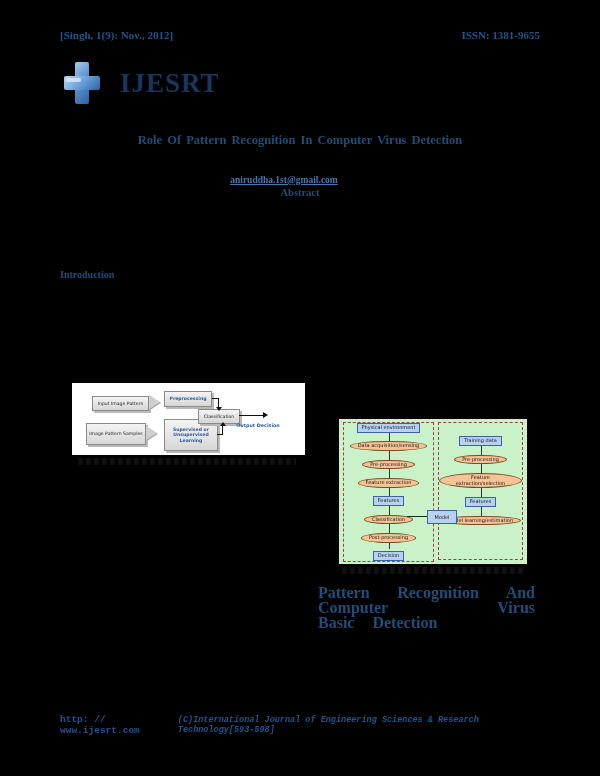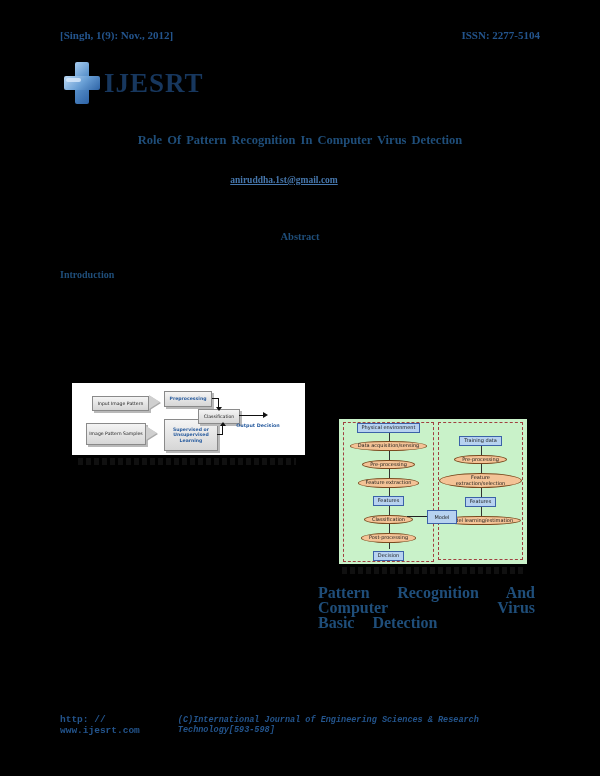--- a/index.html
+++ b/index.html
@@ -2,36 +2,36 @@
 <html><head>
 <meta charset="utf-8">
 <style>
   html,body{margin:0;padding:0;background:#000;}
   .page{position:relative;width:600px;height:776px;background:#000;overflow:hidden;
         font-family:"Liberation Serif", serif;padding-left:8px;}
   
   .hdr-row{position:absolute;top:29px;left:60px;width:480px;display:flex;
            justify-content:space-between;color:#23548c;font-weight:bold;font-size:11px;}
   
-  .logo{position:absolute;top:62px;left:64px;display:flex;align-items:center;gap:4px;justify-content:center;}
+  .logo{position:absolute;top:62px;left:64px;display:flex;align-items:center;gap:20px;justify-content:center;}
   .plus-icon{position:relative;width:36px;height:42px;}
   .plus-icon .v{position:absolute;left:11px;top:0;width:14px;height:42px;border-radius:2px;
      background:linear-gradient(135deg,#a8cdf0 0%,#5b93cc 45%,#2d63a6 100%);}
   .plus-icon .h{position:absolute;left:0;top:14px;width:36px;height:14px;border-radius:2px;
      background:linear-gradient(135deg,#bcd9f4 0%,#6aa0d6 50%,#2d63a6 100%);}
   .plus-icon .hl{position:absolute;left:2px;top:16px;width:15px;height:4px;background:#d9eafb;
      border-radius:2px;opacity:.8;}
   .logo-text{color:#17375e;font-weight:bold;font-size:27px;letter-spacing:1px;}
   
   .title{position:absolute;top:133px;left:60px;width:480px;text-align:center;
          color:#1f4e7a;font-weight:bold;font-size:12.5px;word-spacing:2px;}
   .email{position:absolute;top:175px;left:44px;width:480px;text-align:center;
          color:#4677ad;font-weight:bold;font-size:9.5px;text-decoration:underline;}
   .abstract{position:absolute;top:187px;left:60px;width:480px;text-align:center;
-         color:#1f4e7a;font-weight:bold;font-size:10.5px;margin-top:44px;}
+         color:#1f4e7a;font-weight:bold;font-size:10.5px;}
   .intro{position:absolute;top:269px;left:60px;color:#1f4e7a;font-weight:bold;font-size:10px;}
   .cap-head{position:absolute;top:585px;left:318px;width:217px;color:#1f4e7a;
          font-weight:bold;font-size:16px;line-height:15px;}
   .cap-head .l1{text-align:justify;text-align-last:justify;}
   .cap-head .l2{word-spacing:14px;}
   
   .footer{position:absolute;top:714px;left:60px;width:480px;display:flex;
           justify-content:space-between;align-items:baseline;color:#23548c;font-weight:bold;font-family:Liberation Mono, monospace;}
   .footer .url{font-size:9.5px;}
   .footer .credit{font-size:8.5px;font-style:italic;}
@@ -70,21 +70,21 @@
         background:#b7d2f0;border:1px solid #3b62a8;display:flex;align-items:center;
         justify-content:center;font-size:5px;color:#1a1a1a;}
 </style>
 </head>
 <body>
 
 <div class="page">
 
   <div class="hdr-row">
     <span>[Singh, 1(9): Nov., 2012]</span>
-    <span>ISSN: 2277-5104</span>
+    <span>ISSN: 1381-9655</span>
   </div>
 
   <div class="logo">
     <span class="plus-icon">
       <span class="v"></span>
         <span class="h"></span>
         <span class="hl"></span>
     </span>
     <span class="logo-text">IJESRT</span>
   </div>

